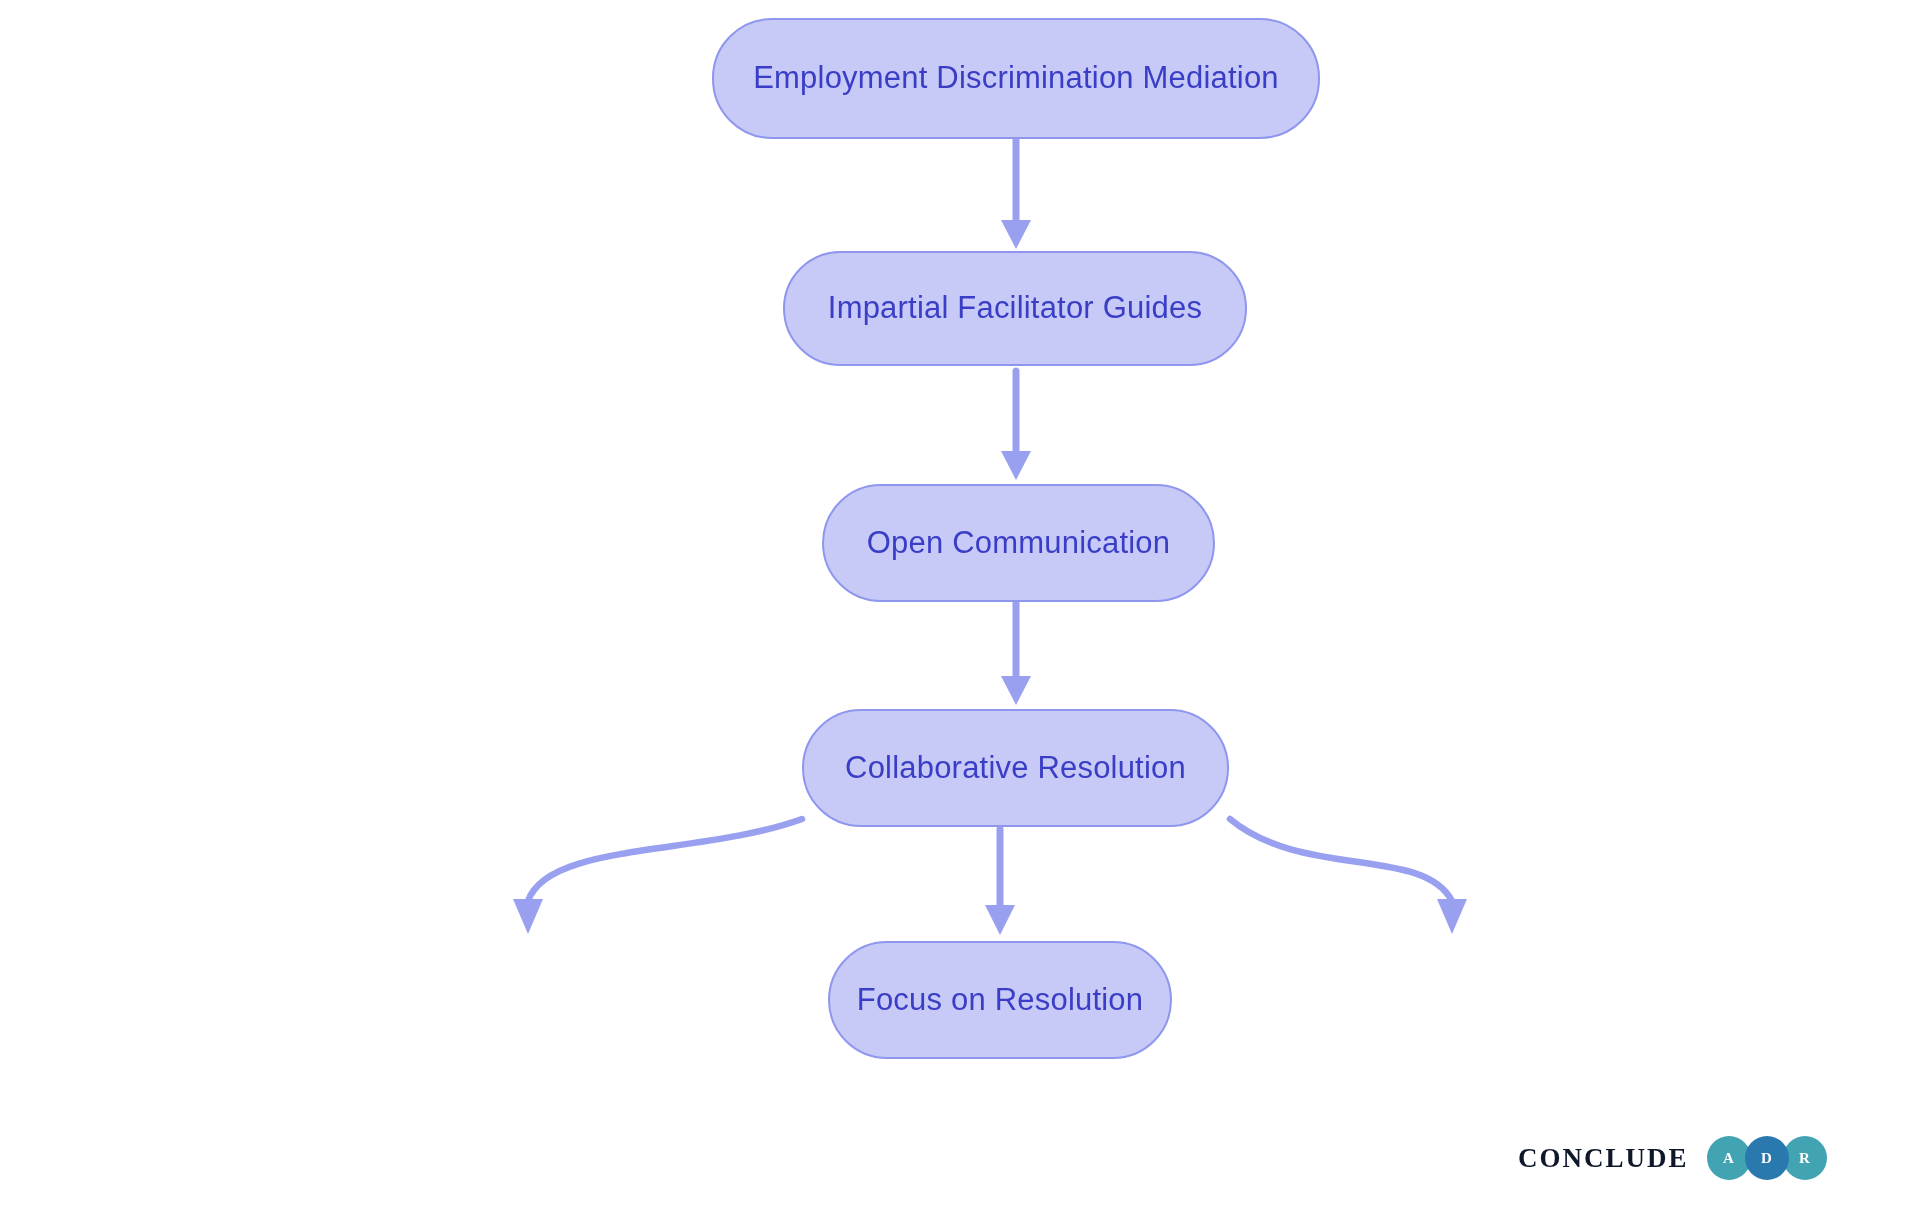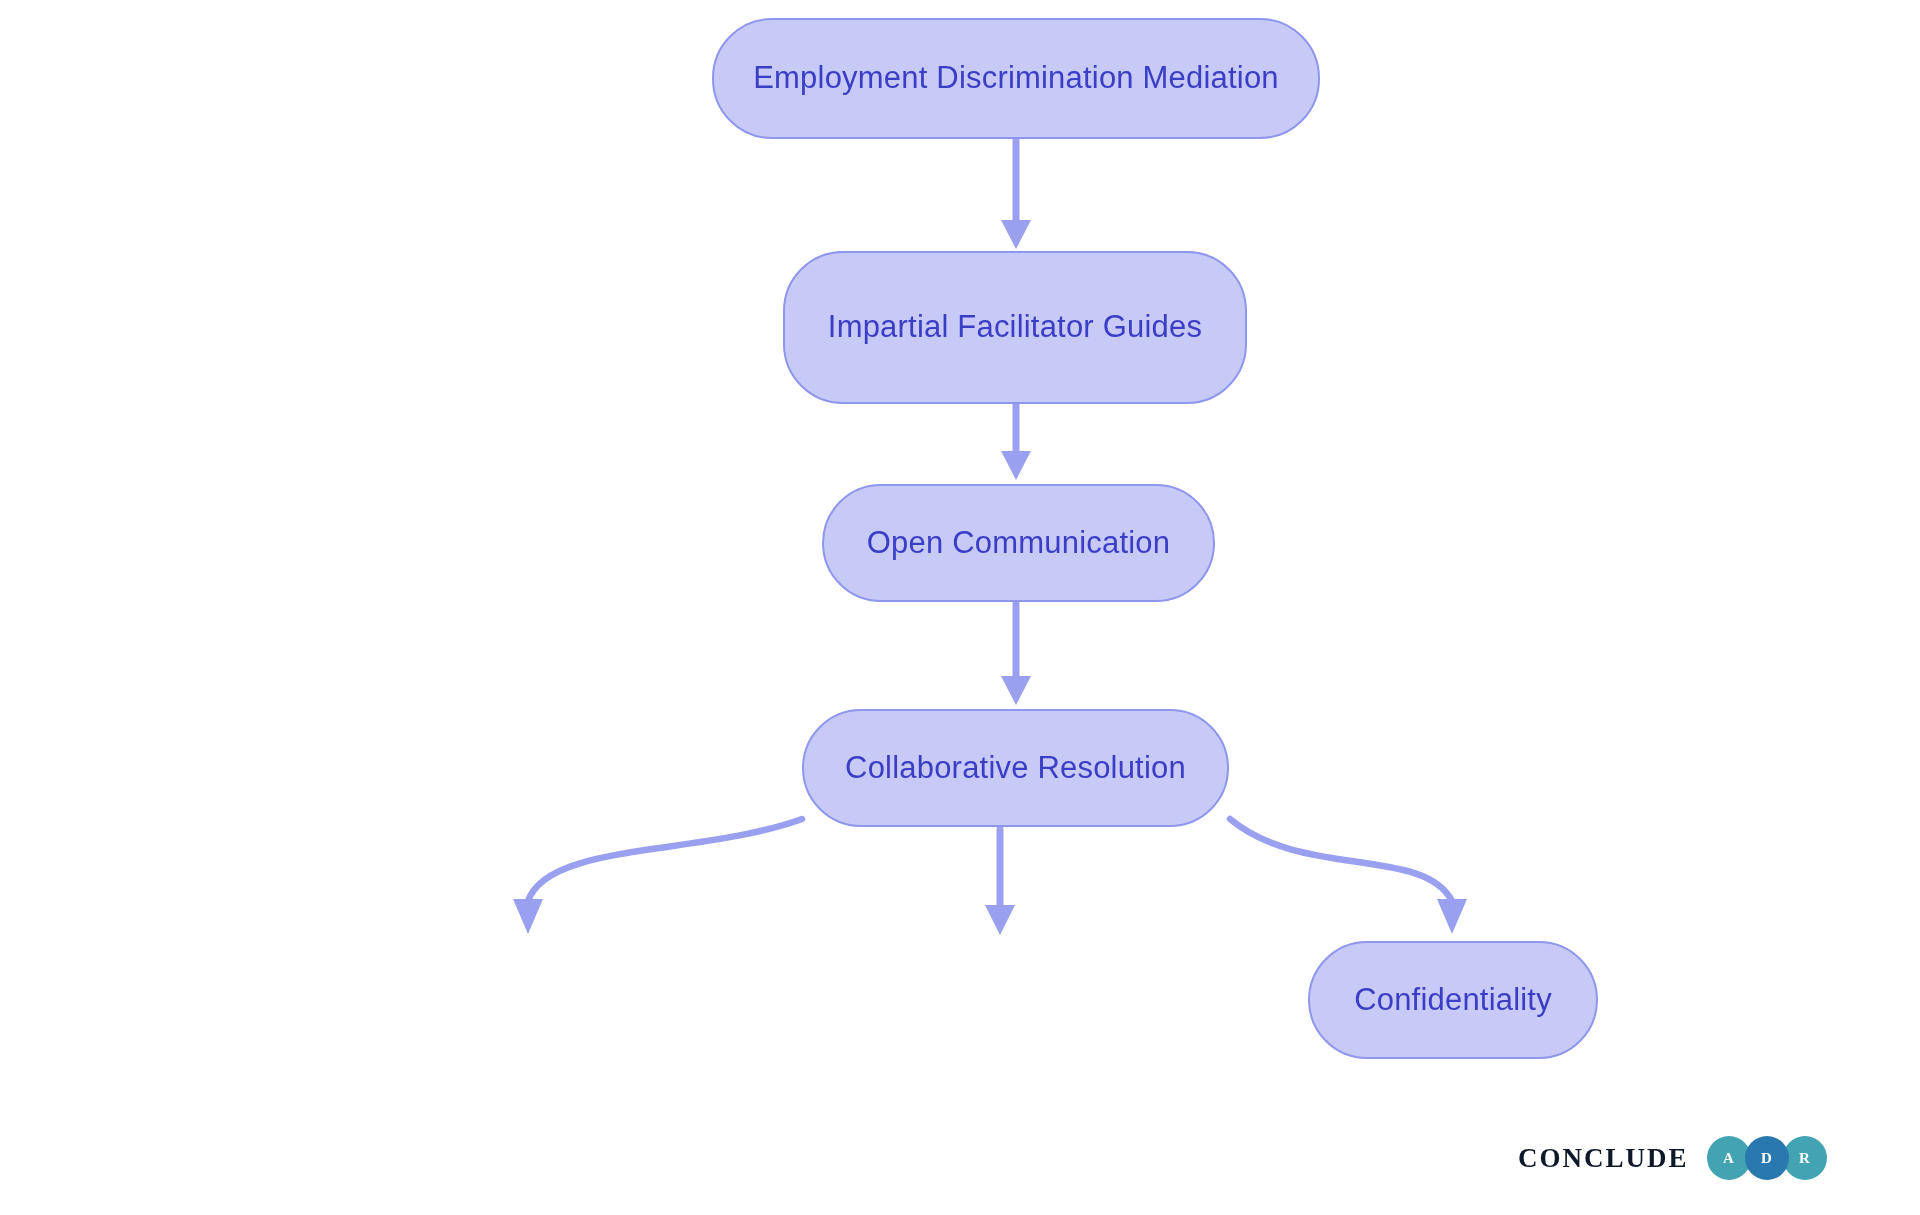--- a/index.html
+++ b/index.html
@@ -117,37 +117,37 @@
     <g>
       <path d="M1230 819 C1302 879, 1424 846, 1452 901" stroke="#99a0f0" stroke-width="6.5" fill="none" stroke-linecap="round"></path>
       <polygon points="1437,899 1467,899 1452,934" fill="#99a0f0"></polygon>
     </g>
   </svg>
 
   <div class="node" style="left:712px; top:18px; width:608px; height:121px;">
     <span class="node-label">Employment Discrimination Mediation</span>
   </div>
 
-  <div class="node" style="left:783px; top:251px; width:464px; height:153px;">
+  <div class="node" style="left:783px; top:251px; width:464px; height:115px;">
     <span class="node-label">Impartial Facilitator Guides</span>
   </div>
 
   <div class="node" style="left:802px; top:709px; width:427px; height:118px;">
     <span class="node-label">Collaborative Resolution</span>
   </div>
 
   <div class="node" style="left:822px; top:484px; width:393px; height:118px;">
     <span class="node-label">Open Communication</span>
   </div>
 
 
+  <div class="node" style="left:828px; top:941px; width:344px; height:118px;">
+    <span class="node-label">Focus on Resolution</span>
+  </div>
 
-  <div class="node" style="left:1308px; top:941px; width:290px; height:118px;">
-    <span class="node-label">Confidentiality</span>
-  </div>
 
   <div class="logo">
     <span class="wordmark">CONCLUDE</span>
     <span class="badges">
       <span class="badge badge-teal">A</span>
       <span class="badge badge-blue">D</span>
       <span class="badge badge-teal last">R</span>
     </span>
   </div>
 

